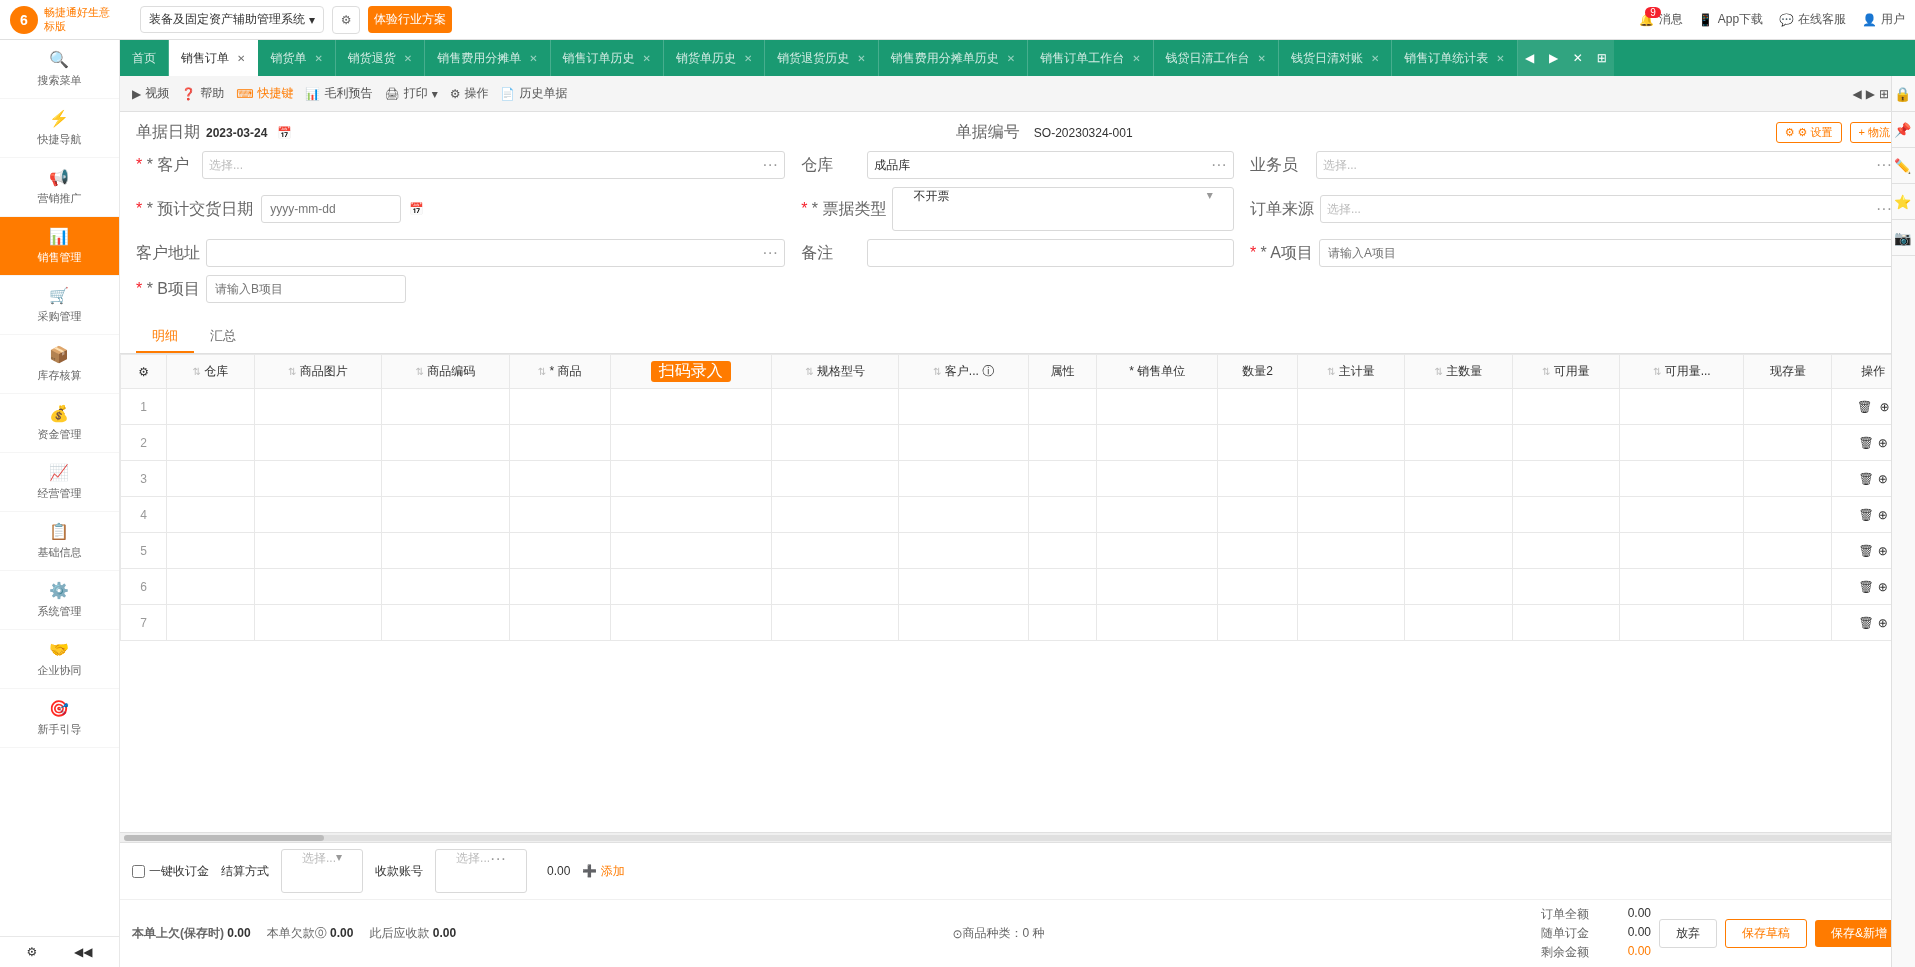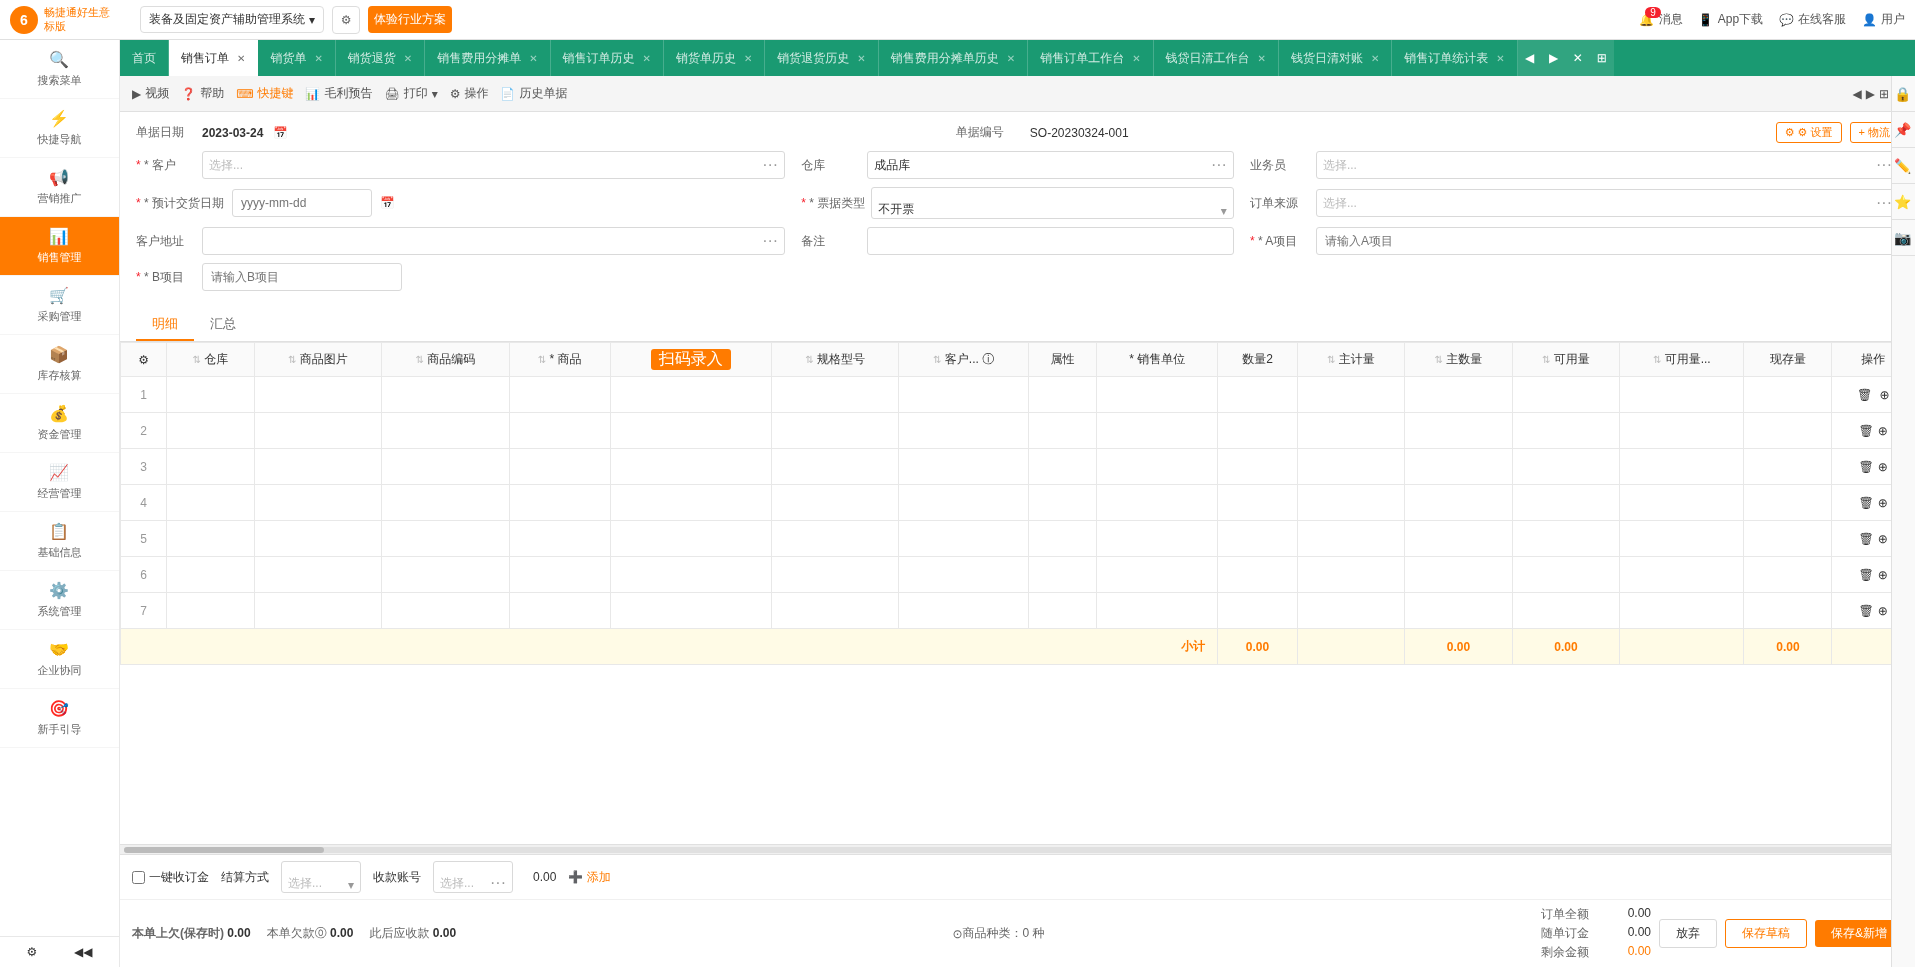--- a/index.html
+++ b/index.html
@@ -187,21 +187,21 @@
       margin-bottom: 8px;
       gap: 16px;
     }
     .form-field {
       display: flex;
       align-items: center;
       gap: 6px;
       flex: 1;
     }
     .form-label {
-      color: #666; font-size: 12px;
+      color: #666; font-size: 16px;
       white-space: nowrap;
       min-width: 60px;
     }
     .form-input {
       flex: 1;
       height: 28px;
       border: 1px solid #d9d9d9;
       border-radius: 3px;
       padding: 0 8px;
       font-size: 12px;
@@ -217,25 +217,25 @@
       display: flex; align-items: center;
       border: 1px solid #d9d9d9;
       border-radius: 3px;
       padding: 0 6px;
       height: 28px;
       min-width: 120px;
       flex: 1;
     }
     .dots-btn { color: #999; cursor: pointer; font-size: 16px; margin-left: auto; }
     .select-input {
-      display: flex; align-items: flex-end;
+      display: flex; align-items: flex-start;
       border: 1px solid #d9d9d9;
       border-radius: 3px;
-      padding: 0 6px;
-      height: 32px;
+      padding: 0 20px;
+      height: 44px;
       min-width: 80px;
       cursor: pointer;
     }
     .select-input .arrow { margin-left: auto; color: #999; }
     
     
     .detail-tabs {
       display: flex;
       border-bottom: 1px solid #e0e0e0;
       padding: 0 16px;
@@ -933,30 +933,20 @@
             <td></td>
               <td></td>
               <td></td>
             <td></td>
               <td></td>
               <td></td>
             <td></td>
               <td></td>
               <td></td>
             <td><span style="cursor:pointer; margin-right:4px;">🗑</span><span style="cursor:pointer;">⊕</span></td>
-          </tr>
-          <tr class="subtotal-row">
-            <td colspan="10" style="text-align:right; padding-right:12px; color:#ff7b00;">小计</td>
-            <td>0.00</td>
-            <td></td>
-            <td>0.00</td>
-            <td>0.00</td>
-            <td></td>
-            <td>0.00</td>
-            <td></td>
           </tr>
         </tbody>
       </table>
     </div>
 
     <div class="scrollbar-area">
       <div class="scrollbar-track">
         <div class="scrollbar-thumb"></div>
       </div>
     </div>

